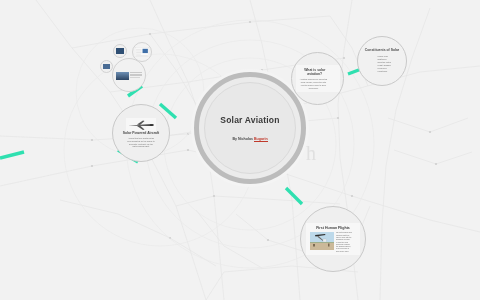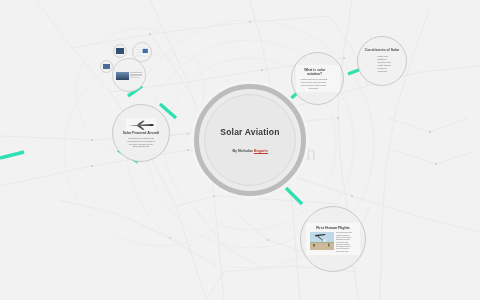--- a/index.html
+++ b/index.html
@@ -33,21 +33,21 @@
     font-size: 20px;
     color: #e0e0e0;
     letter-spacing: 1px;
     user-select: none;
   }
 
   
   .hub {
     position: absolute;
     left: 194px;
-    top: 84px;
+    top: 72px;
     width: 112px;
     height: 112px;
     border-radius: 50%;
     background: #ebebeb;
     border: 5px solid #bcbcbc;
     box-sizing: border-box;
     box-shadow: 0 0 0 3px #f4f4f4;
     display: flex;
     flex-direction: column;
     align-items: center;

